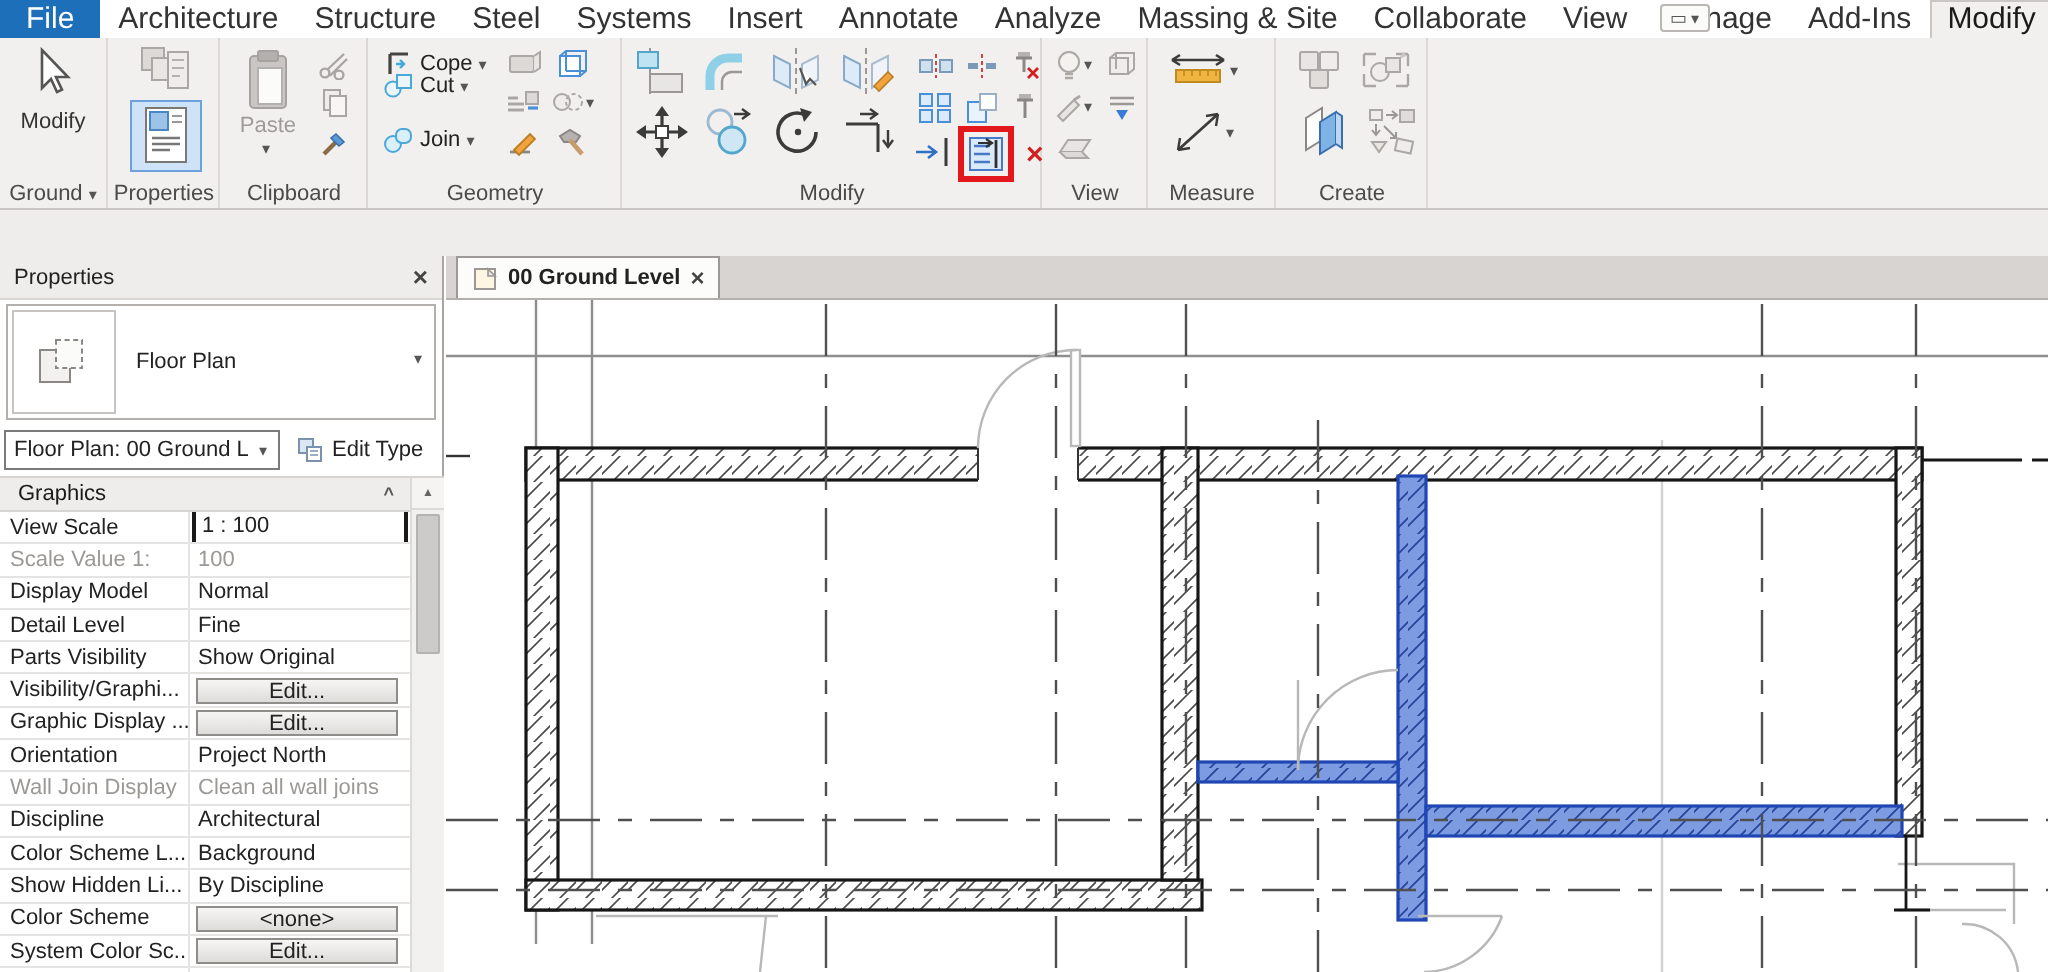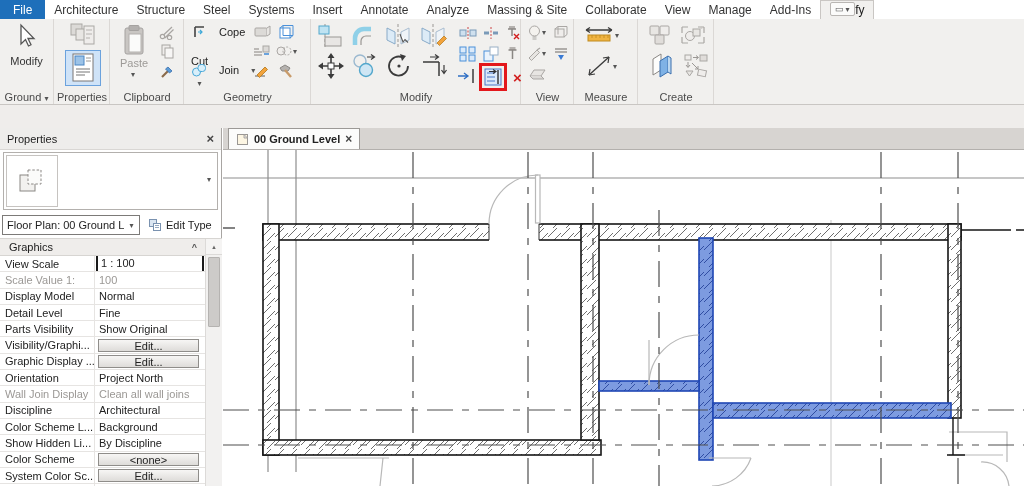--- a/index.html
+++ b/index.html
@@ -1,34 +1,34 @@
 <!DOCTYPE html>
 <html><head>
 <meta charset="utf-8">
 <style>
   * { box-sizing: border-box; margin:0; padding:0; }
   html,body { width:1024px; height:486px; overflow:hidden; }
   body { position:relative; font-family:"Liberation Sans", sans-serif; font-size:11px; color:#222; background:#fff; }
 
   
   .tabbar { position:absolute; top:0; left:0; width:1024px; height:19px; background:#fff; display:flex; align-items:stretch; }
-  .mtab { display:flex; align-items:center; padding:0 9px; color:#333; font-size:12px; cursor:default; white-space:nowrap; }
+  .mtab { display:flex; align-items:center; padding:0 9px; color:#333; font-size:15px; cursor:default; white-space:nowrap; }
   .mtab.file { background:#1e6fba; color:#fff; padding:0 13px; }
   .mtab.active { background:#f1f0ee; box-shadow:inset 0 1px 0 #c9c6c3, inset 1px 0 0 #c9c6c3, inset -1px 0 0 #c9c6c3; color:#1a1a1a; }
   .overflow-btn { margin-left:8px; align-self:center; height:14px; display:flex; align-items:center; gap:2px; border:1px solid #b9b6b3; border-radius:2px; padding:0 4px; color:#555; font-size:9px; background:#fbfbfa; }
 
   
   .ribbon { position:absolute; top:19px; left:0; width:1024px; height:86px; background:#f1f0ee; border-bottom:1px solid #c9c6c3; }
   .panel { position:absolute; top:0; height:85px; border-right:1px solid #dbd8d5; }
   .panel-label { position:absolute; bottom:1px; left:0; right:0; text-align:center; color:#4a4a4a; font-size:11px; white-space:nowrap; }
   .tool-label { color:#333; }
   .gray-text { color:#9d9a97; }
   .abs { position:absolute; }
   .caret { font-size:8px; color:#555; }
-  .geo-row { position:absolute; left:6px; display:flex; align-items:center; gap:12px; height:16px; }
+  .geo-row { position:absolute; left:6px; display:flex; align-items:center; gap:3px; height:16px; }
   .redbox { position:absolute; border:3px solid #e3181c; width:28px; height:28px; display:flex; align-items:center; justify-content:center; background:#f1f0ee; }
   .del-x { color:#d21f1f; font-weight:bold; font-size:15px; line-height:1; }
   .prop-big-btn { position:absolute; left:10px; top:31px; width:36px; height:36px; background:#cfe3f8; border:1px solid #6ba2dd; display:flex; align-items:center; justify-content:center; }
 
   
   .subribbon { position:absolute; top:105px; left:0; width:1024px; height:23px; background:#efedeb; }
 
   
   .props { position:absolute; top:128px; left:0; width:222px; height:358px; background:#fff; border-right:1px solid #a8a5a2; }
   .props-header { height:22px; background:#eeedeb; display:flex; align-items:center; padding:0 7px; border-bottom:1px solid #d9d7d4; }
@@ -146,21 +146,21 @@
 
   <div class="panel" style="left:185px; width:126px;">
     <div class="geo-row" style="top:5px;">
       <svg width="16" height="14" viewBox="0 0 16 14">
         <path d="M4 2 v10 M4 2 h9" stroke="#444" stroke-width="1.6" fill="none"></path>
         <path d="M7 7 l4 0 M9 5 l2 2 -2 2" stroke="#3fa9d8" stroke-width="1.2" fill="none"></path>
       </svg>
       <span>Cope</span>
         <span class="caret">▾</span>
     </div>
-    <div class="geo-row" style="top:24px;flex-direction:column;">
+    <div class="geo-row" style="top:16px;">
       <svg width="16" height="14" viewBox="0 0 16 14">
         <circle cx="5.5" cy="8.5" r="3.8" fill="#eaf6fc" stroke="#49a8d8"></circle>
         <rect x="7.5" y="1.5" width="7" height="6.5" fill="#eaf6fc" stroke="#49a8d8"></rect>
       </svg>
       <span>Cut</span>
         <span class="caret">▾</span>
     </div>
     <div class="geo-row" style="top:43px;">
       <svg width="16" height="14" viewBox="0 0 16 14">
         <circle cx="5.5" cy="9" r="4" fill="#d9effa" stroke="#49a8d8"></circle>
@@ -375,20 +375,21 @@
     <span class="title">Properties</span>
     <span class="x-btn">×</span>
   </div>
   <div class="type-box">
     <div class="type-icon-box">
       <svg width="32" height="32" viewBox="0 0 32 32">
         <rect x="4" y="10" width="15" height="16" fill="#f2f1ef" stroke="#8a8784"></rect>
         <rect x="12" y="5" width="13" height="14" fill="#fbfbfa" stroke="#8a8784" stroke-dasharray="2.5 1.8"></rect>
       </svg>
     </div>
+    <span class="type-name">Floor Plan</span>
     <span class="type-caret caret">▾</span>
   </div>
   <div class="inst-row">
     <div class="inst-combo">
       <span class="txt">Floor Plan: 00 Ground Lev</span>
       <span class="dd">▾</span>
     </div>
     <div class="edit-type-btn">
       <svg width="14" height="14" viewBox="0 0 14 14">
         <rect x="1.5" y="1.5" width="7" height="7" fill="#dbe6f2" stroke="#7a92b0"></rect>

